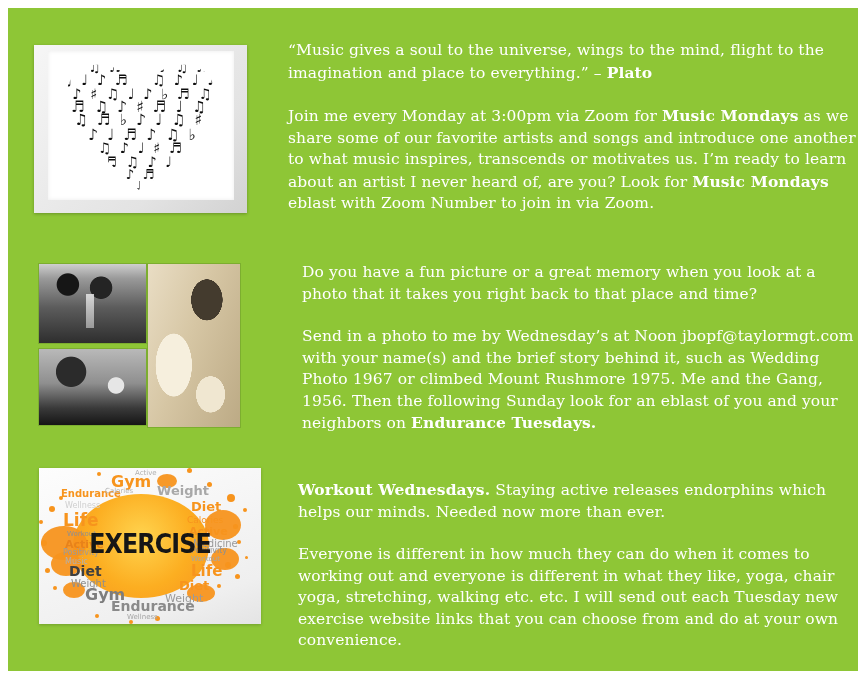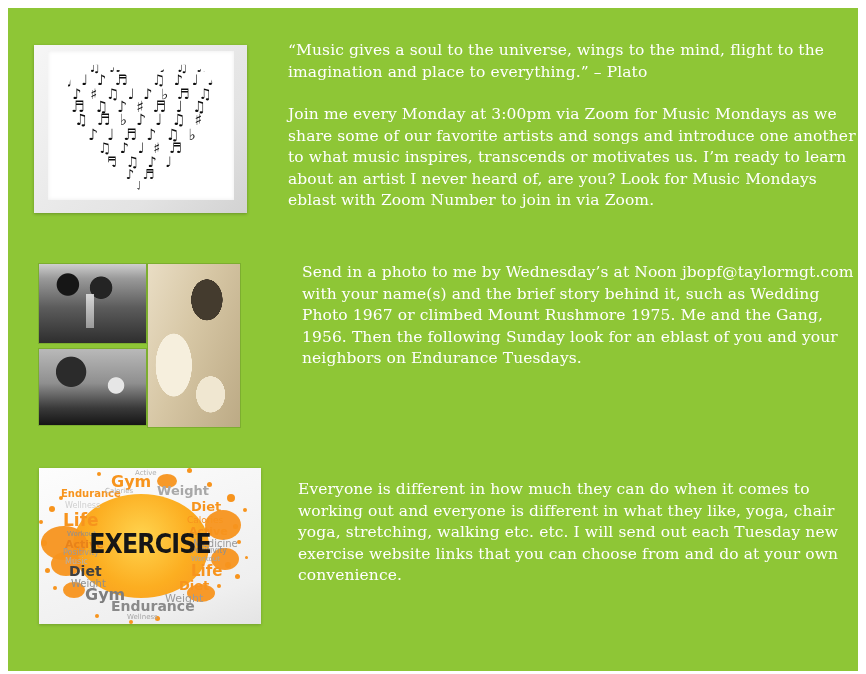--- a/index.html
+++ b/index.html
@@ -4,21 +4,21 @@
 <style>
   html,body{margin:0;padding:0;background:#ffffff;}
   .page{position:relative;width:866px;height:674px;background:#ffffff;
         font-family:"DejaVu Serif",serif;overflow:hidden;}
   .panel{position:absolute;left:8px;top:8px;width:850px;height:663px;background:#8ec636;}
 
   
   .textcol{position:absolute;color:#ffffff;font-size:15.5px;line-height:21.5px;
            letter-spacing:.1px;}
   .textcol p{margin:0 0 21px 0;}
-  .b{font-weight:normal;}
+  .b{font-weight:bold;}
 
   
   .heart-card{position:absolute;left:34px;top:45px;width:213px;height:168px;
               background:linear-gradient(135deg,#f6f6f6 0%,#e3e3e3 70%,#d2d2d2 100%);
               box-shadow:0 1px 3px rgba(0,0,0,.25);}
   .heart-canvas{position:absolute;left:14px;top:6px;right:13px;bottom:13px;background:#ffffff;
                 box-shadow:inset 0 0 4px rgba(0,0,0,.08);}
   .heart-canvas svg{width:100%;height:100%;display:block;}
 
   
@@ -90,20 +90,21 @@
     <p><span>Join me every Monday at 3:00pm via Zoom for  </span><span class="b">Music Mondays</span><span> as we share some of our favorite artists and songs and introduce one another to what music inspires, transcends or motivates us.  I’m ready to learn about an artist I never heard of, are you?  Look for </span><span class="b">Music Mondays</span><span> eblast with Zoom Number to join in via Zoom.</span></p>
   </div>
 
   <div class="collage">
     <div class="photo photo-couple"></div>
     <div class="photo photo-pram"></div>
     <div class="photo photo-wedding"></div>
   </div>
 
   <div class="textcol" id="text2" style="left:302px;top:262px;width:556px;">
+    <p><span>Do you have a fun picture or a great memory when you look at a photo that it takes you right back to that place and time?</span></p>
     <p><span>Send in a photo to me by Wednesday’s at Noon jbopf@taylormgt.com with your name(s) and the brief story behind it, such as Wedding Photo 1967 or climbed Mount Rushmore 1975.   Me and the Gang, 1956.  Then the following Sunday look for an eblast of you and your neighbors on </span><span class="b">Endurance Tuesdays.</span></p>
   </div>
 
   <div class="exercise-card">
     <div id="splatter">
         <div class="blob blob-main" style="left: 34px; top: 26px; width: 136px; height: 104px;"></div>
         <div class="blob" style="left: 2px; top: 58px; width: 46px; height: 34px;"></div>
         <div class="blob" style="left: 12px; top: 84px; width: 30px; height: 24px;"></div>
         <div class="blob" style="left: 166px; top: 42px; width: 36px; height: 30px;"></div>
         <div class="blob" style="left: 172px; top: 80px; width: 28px; height: 22px;"></div>
@@ -155,15 +156,16 @@
         <span class="wc-word" style="left: 140px; top: 111px; font-size: 13px; color: rgb(247, 148, 29); font-weight: bold;">Diet</span>
         <span class="wc-word" style="left: 46px; top: 119px; font-size: 16px; color: rgb(125, 125, 125); font-weight: bold;">Gym</span>
         <span class="wc-word" style="left: 126px; top: 125px; font-size: 11px; color: rgb(154, 154, 154);">Weight</span>
         <span class="wc-word" style="left: 72px; top: 131px; font-size: 14px; color: rgb(138, 138, 138); font-weight: bold;">Endurance</span>
         <span class="wc-word" style="left: 88px; top: 146px; font-size: 7px; color: rgb(165, 165, 165);">Wellness</span>
       </div>
     <div class="exercise-title">EXERCISE</div>
   </div>
 
   <div class="textcol" id="text3" style="left:298px;top:479px;width:562px;">
+    <p><span class="b">Workout Wednesdays.</span><span>  Staying active releases endorphins which helps our minds.  Needed now more than ever.</span></p>
     <p><span>Everyone is different in how much they can do when it comes to working out and everyone is different in what they like, yoga, chair yoga, stretching, walking etc. etc.  I will send out each Tuesday new exercise website links that you can choose from and do at your own convenience.</span></p>
   </div>
 </div>
 
 </body></html>

